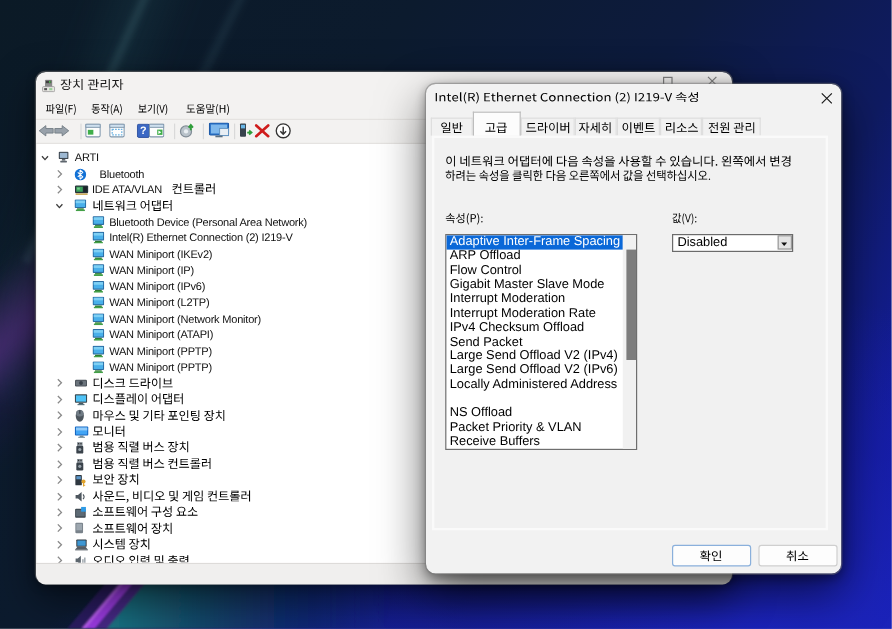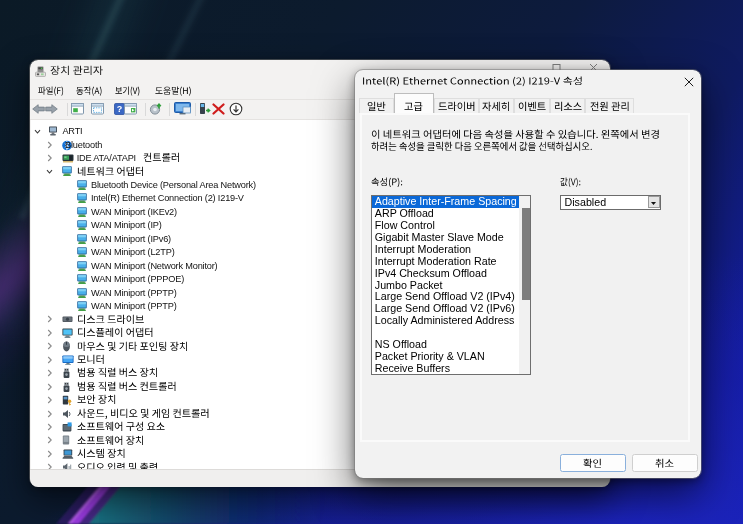--- a/index.html
+++ b/index.html
@@ -161,32 +161,32 @@
           <rect x="2.2" y="7.9" width="5.6" height="1.5" rx="0.4" fill="#5e666e"></rect>
         </svg>
         <div class="ttxt" style="left:32.4px;top:64.82px">ARTI</div>
         <svg style="position:absolute;left:17.2px;top:80.27499999999999px" width="6" height="8" viewBox="0 0 6 8">
           <path d="M1.2 1 L4.2 4 L1.2 7" stroke="#8a8a8a" stroke-width="1.1" fill="none"></path>
         </svg>
         <svg style="position:absolute;left:32.0px;top:79.27499999999999px" width="10" height="11" viewBox="0 0 10 11">
           <circle cx="5" cy="5.5" r="4.8" fill="#1271d6"></circle>
           <path d="M4.7 1.6 L7 3.6 L2.8 7.4 M4.7 9.4 L7 7.4 L2.8 3.6 M4.7 1.6 L4.7 9.4" stroke="#fff" stroke-width="0.9" fill="none" stroke-linejoin="round"></path>
         </svg>
-        <div class="ttxt" style="left:35px;top:78.27px">Bluetooth</div>
+        <div class="ttxt" style="left:53px;top:78.27px">Bluetooth</div>
         <svg style="position:absolute;left:17.2px;top:93.725px" width="6" height="8" viewBox="0 0 6 8">
           <path d="M1.2 1 L4.2 4 L1.2 7" stroke="#8a8a8a" stroke-width="1.1" fill="none"></path>
         </svg>
         <svg style="position:absolute;left:32.0px;top:92.725px" width="12" height="10" viewBox="0 0 12 10">
           <rect x="0.5" y="1.5" width="11" height="6.5" rx="1" fill="#26323a"></rect>
           <rect x="1.5" y="2.6" width="5.5" height="4.2" fill="#3aa05a"></rect>
           <rect x="2.3" y="3.4" width="2.2" height="1.6" fill="#77d08e"></rect>
           <rect x="7.6" y="2.6" width="2.8" height="4.2" fill="#1a242a"></rect>
           <rect x="1" y="8.2" width="10" height="1.2" fill="#caa54a"></rect>
         </svg>
-        <div class="ttxt" style="left:46.7px;top:91.72px">IDE ATA/ATAPI</div>
+        <div class="ttxt" style="left:46.7px;top:91.72px">IDE ATA/VLAN</div>
         <div style="position:absolute;left:112.7px;top:91.0px">
           <svg width="38" height="14" viewBox="0 0 38 14" style="position:absolute;overflow:visible">
             <path d="M7.2 1.8V4.7H5.2V5.4H7.2V8.5H8V1.8ZM1.2 2.5V3.2H4.3C4.3 3.5 4.2 3.9 4.1 4.2L0.7 4.4L0.8 5.1L3.8 4.8C3.3 5.7 2.3 6.4 0.7 6.9L1.1 7.6C4 6.6 5.2 4.9 5.2 2.5ZM2.3 7.9V10.7H8.3V10H3.1V7.9ZM9.8 9V9.7H18.1V9ZM10.9 2.5V7.4H17.1V6.7H11.7V5.2H16.8V4.6H11.7V3.2H17V2.5ZM20.1 4.7V5.3H22.8V6H19.1V6.7H27.4V6H23.6V5.3H26.5V4.7H21V3.9H26.3V2H20.1V2.6H25.5V3.3H20.1ZM20.1 10.2V10.8H26.6V10.2H20.9V9.3H26.3V7.4H20.1V8H25.5V8.7H20.1ZM33.3 5.3V5.9H35.1V10.9H35.9V1.7H35.1V5.3ZM28.7 2.6V3.3H32V5.1H28.7V8.7H29.4C31.1 8.7 32.2 8.6 33.6 8.4L33.5 7.7C32.2 7.9 31.1 8 29.6 8V5.8H32.8V2.6Z" fill="#000"></path>
           </svg>
         </div>
         <svg style="position:absolute;left:16.2px;top:108.67499999999998px" width="7" height="6" viewBox="0 0 7 6">
           <path d="M1 1.2 L3.5 4 L6 1.2" stroke="#3c3c3c" stroke-width="1.1" fill="none"></path>
         </svg>
         <svg style="position:absolute;left:32.0px;top:106.17499999999998px" width="10" height="10" viewBox="0 0 10 10">
           <rect x="0.2" y="0.2" width="9.6" height="7.2" rx="0.8" fill="#2b6ca3"></rect>
@@ -256,21 +256,21 @@
           <rect x="1.2" y="8.6" width="7.6" height="1.4" rx="0.5" fill="#43a047"></rect>
         </svg>
         <div class="ttxt" style="left:61.0px;top:199.32px">WAN Miniport (Network Monitor)</div>
         <svg style="position:absolute;left:46.5px;top:213.77499999999998px" width="10" height="10" viewBox="0 0 10 10">
           <rect x="0.2" y="0.2" width="9.6" height="7.2" rx="0.8" fill="#2b6ca3"></rect>
           <rect x="1.1" y="1.1" width="7.8" height="5.4" fill="#49b0ea"></rect>
           <rect x="1.1" y="1.1" width="7.8" height="2.2" fill="#7fd0f4"></rect>
           <rect x="2.2" y="7.6" width="5.6" height="1.2" fill="#2e7d32"></rect>
           <rect x="1.2" y="8.6" width="7.6" height="1.4" rx="0.5" fill="#43a047"></rect>
         </svg>
-        <div class="ttxt" style="left:61.0px;top:212.77px">WAN Miniport (PPPOE)</div>
+        <div class="ttxt" style="left:61.0px;top:212.77px">WAN Miniport (ATAPI)</div>
         <svg style="position:absolute;left:46.5px;top:227.22499999999997px" width="10" height="10" viewBox="0 0 10 10">
           <rect x="0.2" y="0.2" width="9.6" height="7.2" rx="0.8" fill="#2b6ca3"></rect>
           <rect x="1.1" y="1.1" width="7.8" height="5.4" fill="#49b0ea"></rect>
           <rect x="1.1" y="1.1" width="7.8" height="2.2" fill="#7fd0f4"></rect>
           <rect x="2.2" y="7.6" width="5.6" height="1.2" fill="#2e7d32"></rect>
           <rect x="1.2" y="8.6" width="7.6" height="1.4" rx="0.5" fill="#43a047"></rect>
         </svg>
         <div class="ttxt" style="left:61.0px;top:226.22px">WAN Miniport (PPTP)</div>
         <svg style="position:absolute;left:46.5px;top:240.67499999999998px" width="10" height="10" viewBox="0 0 10 10">
           <rect x="0.2" y="0.2" width="9.6" height="7.2" rx="0.8" fill="#2b6ca3"></rect>
@@ -522,21 +522,21 @@
     </div>
     <div style="position:absolute;z-index:5;left:16.4px;top:125.3px;width:160px;height:180.4px;background:#fff;border:1px solid #6e6e6e;box-sizing:border-box"></div>
     <div style="position:absolute;z-index:6;left:17.4px;top:126.4px;width:162px;height:178.2px;overflow:hidden">
       <div class="li sel" style="top:0.00px">Adaptive Inter-Frame Spacing</div>
       <div class="li" style="top:11.95px">ARP Offload</div>
       <div class="li" style="top:23.90px">Flow Control</div>
       <div class="li" style="top:47.80px">Interrupt Moderation</div>
       <div class="li" style="top:35.85px">Gigabit Master Slave Mode</div>
       <div class="li" style="top:59.75px">Interrupt Moderation Rate</div>
       <div class="li" style="top:71.70px">IPv4 Checksum Offload</div>
-      <div class="li" style="top:83.65px">Jumbo Packet</div>
+      <div class="li" style="top:83.65px">Send Packet</div>
       <div class="li" style="top:95.60px">Large Send Offload V2 (IPv4)</div>
       <div class="li" style="top:107.55px">Large Send Offload V2 (IPv6)</div>
       <div class="li" style="top:119.50px">Locally Administered Address</div>
       <div class="li" style="top:155.35px">Packet Priority &amp; VLAN</div>
       <div class="li" style="top:143.40px">NS Offload</div>
       <div class="li" style="top:167.30px">Receive Buffers</div>
     </div>
     <div style="position:absolute;z-index:6;left:164.2px;top:126.4px;width:11px;height:178.2px;background:#f1f1f1">
       <div style="position:absolute;left:2.6px;top:12.4px;width:7.8px;height:91.7px;background:#7d7d7d"></div>
     </div>

